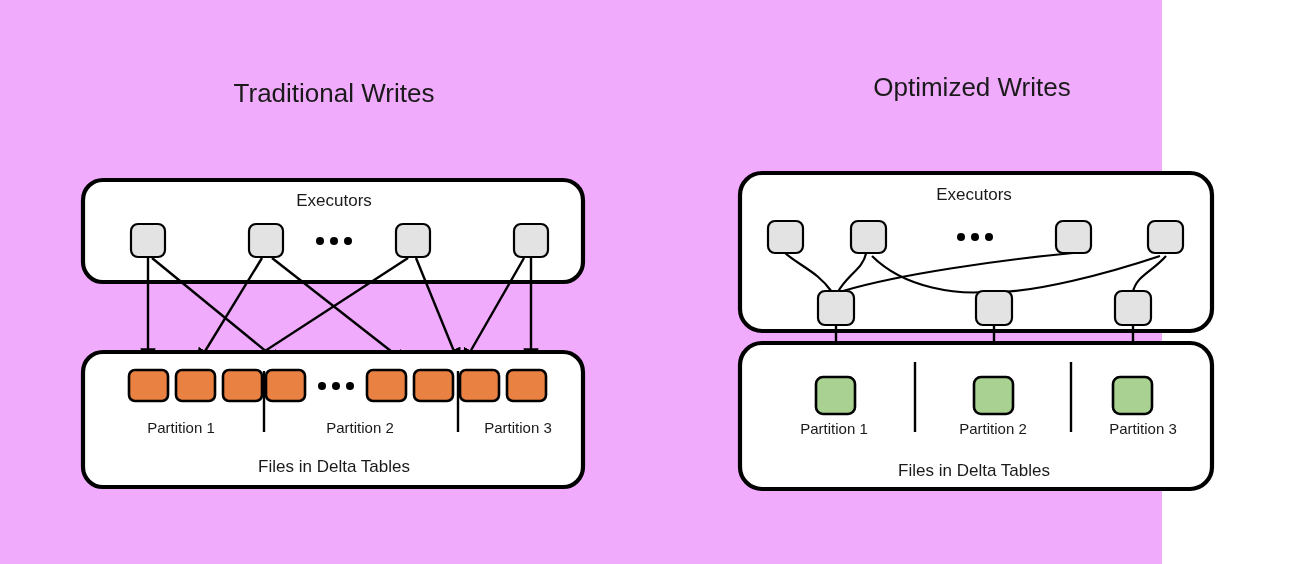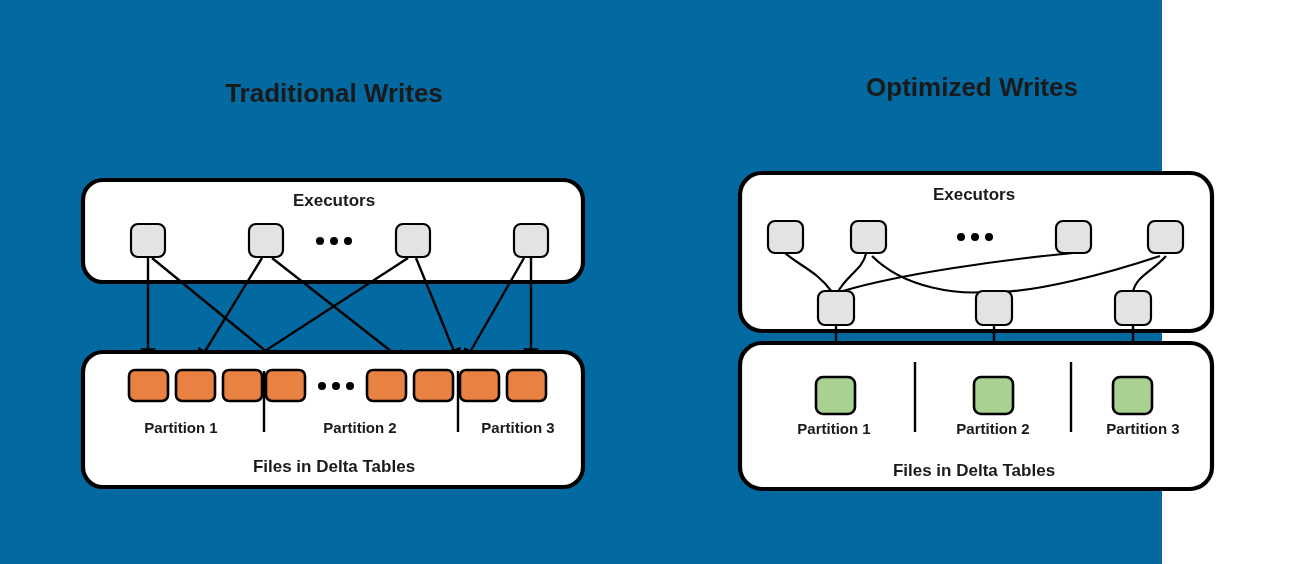--- a/index.html
+++ b/index.html
@@ -10,22 +10,21 @@
   body {
     width: 1314px;
     height: 564px;
     font-family: "Liberation Sans", sans-serif;
     overflow: hidden;
   }
   #canvas {
     position: relative;
     width: 1162px;
     height: 564px;
-    background: #0369a1;
-    font-weight: bold;
+    background: #f0abfc;
   }
   svg.diagram {
     position: absolute;
     top: 0;
     left: 0;
     width: 1314px;
     height: 564px;
   }
   .panel-title {
     font-size: 26px;

